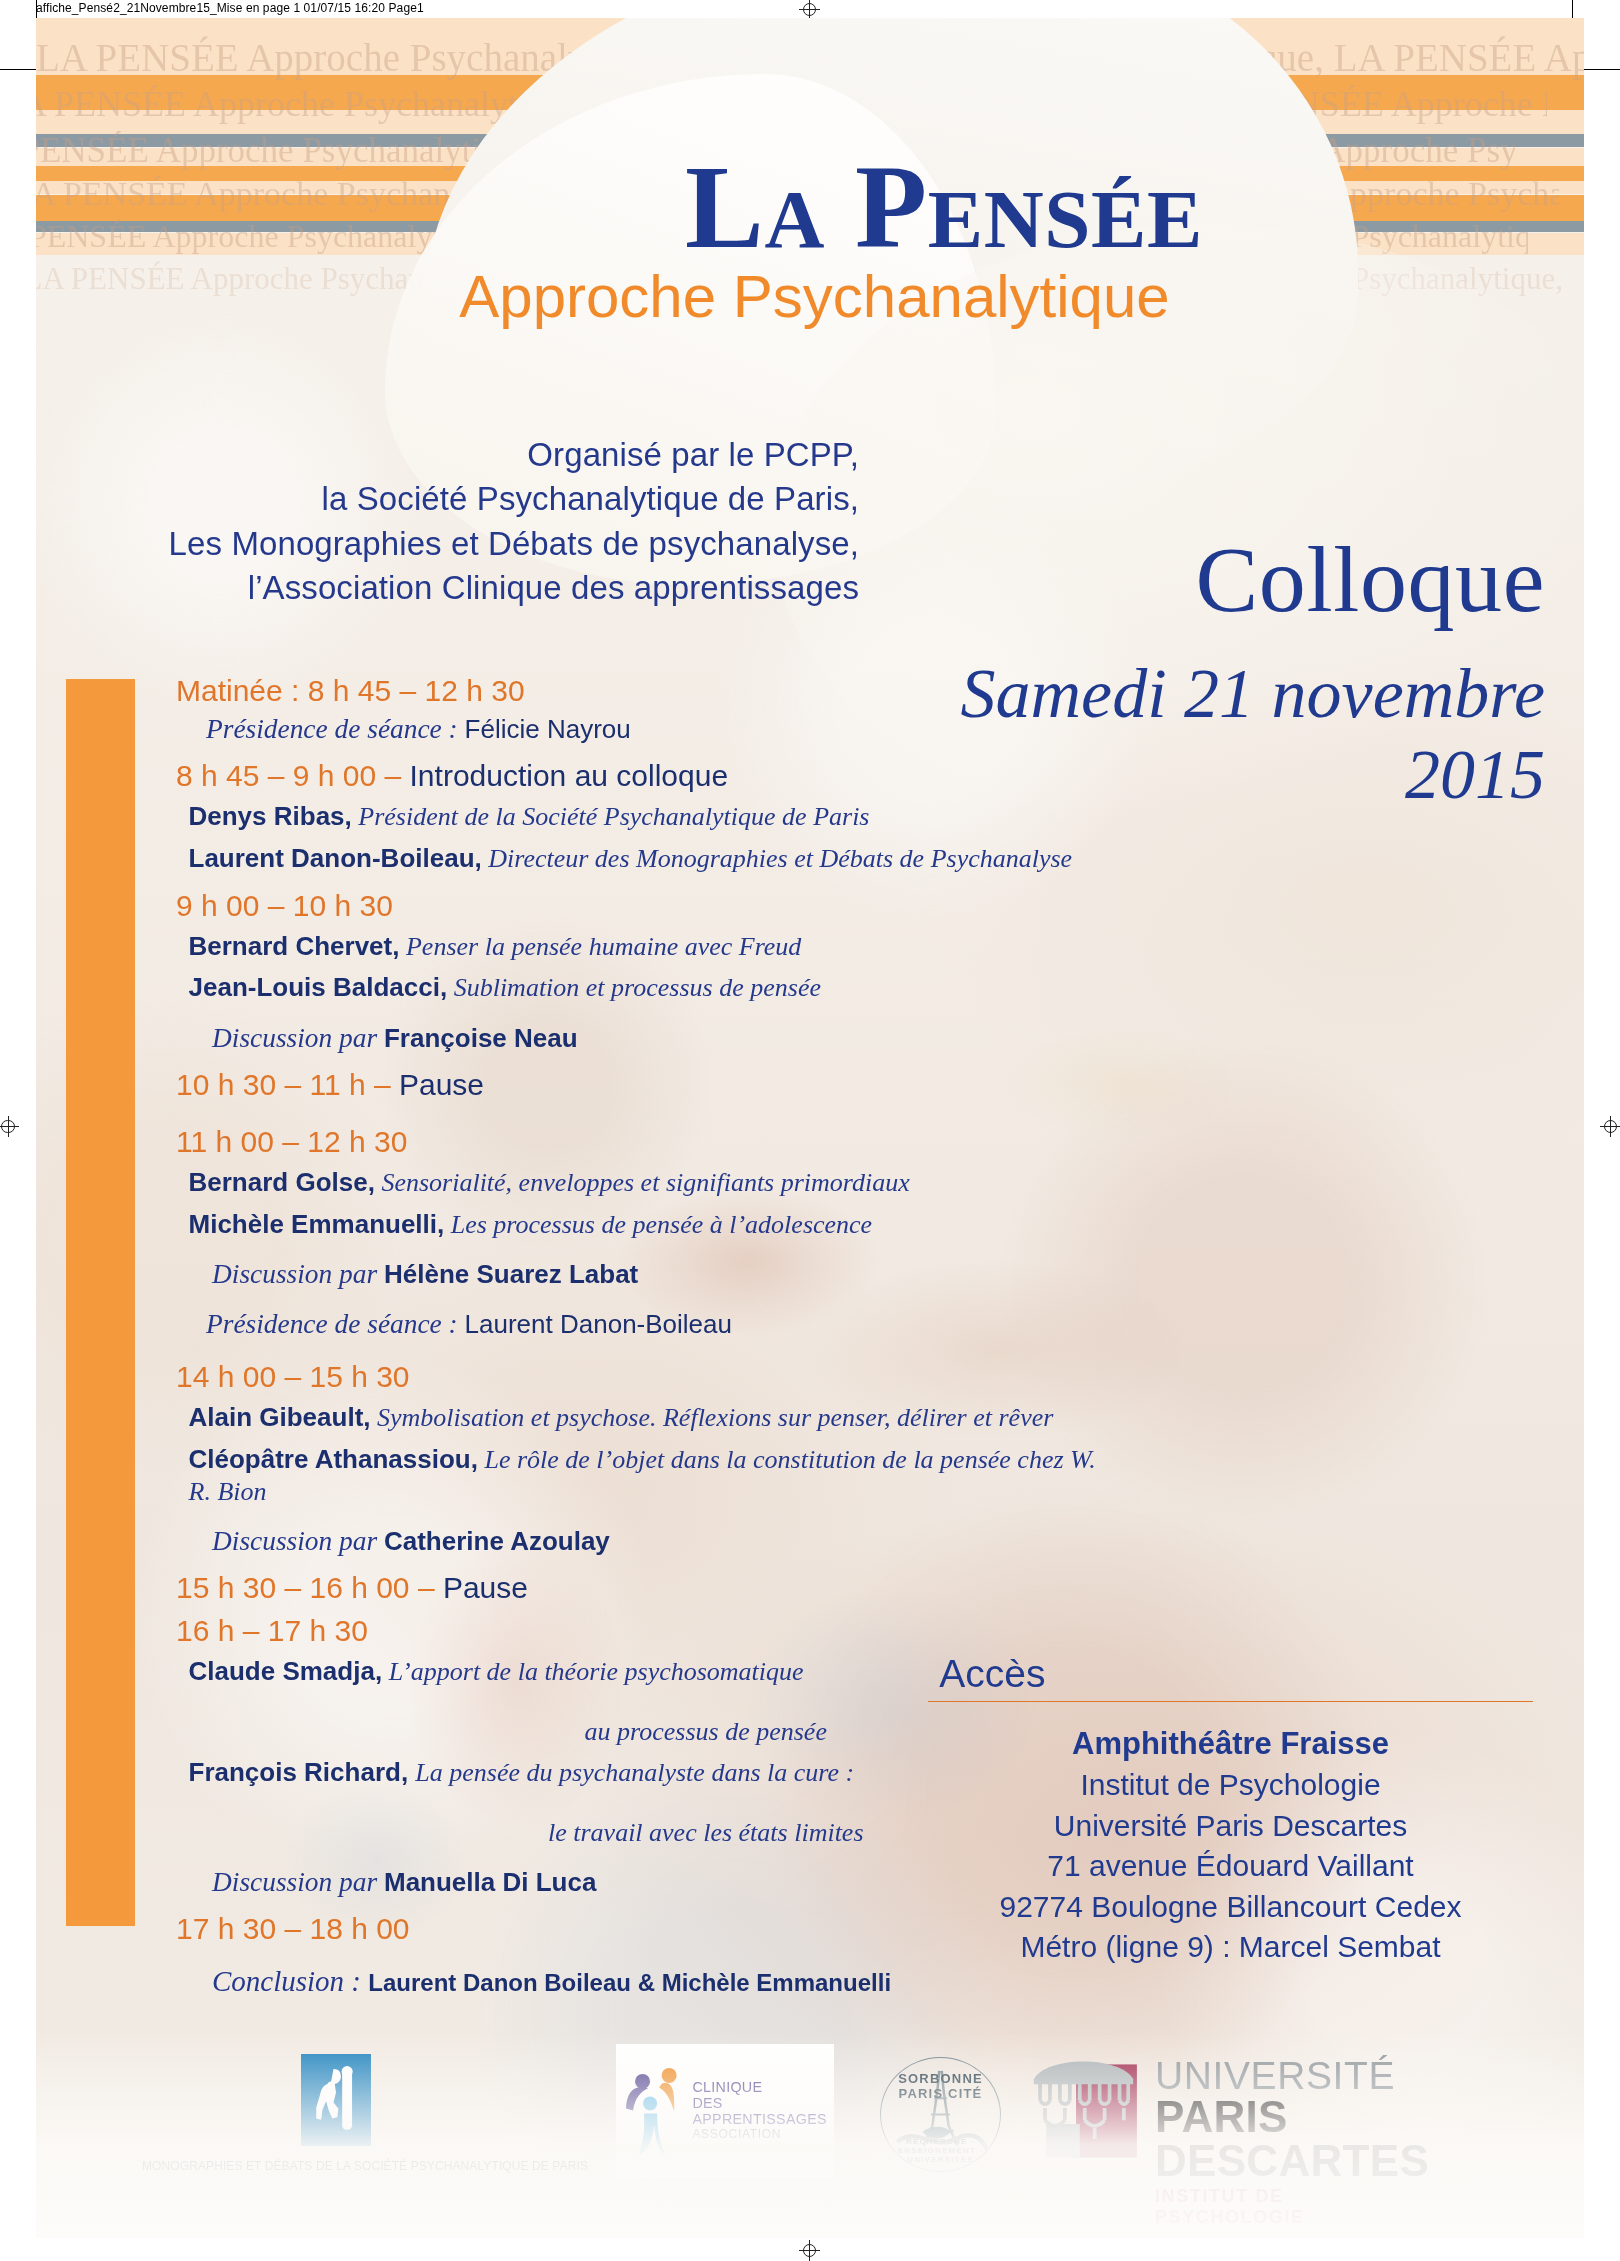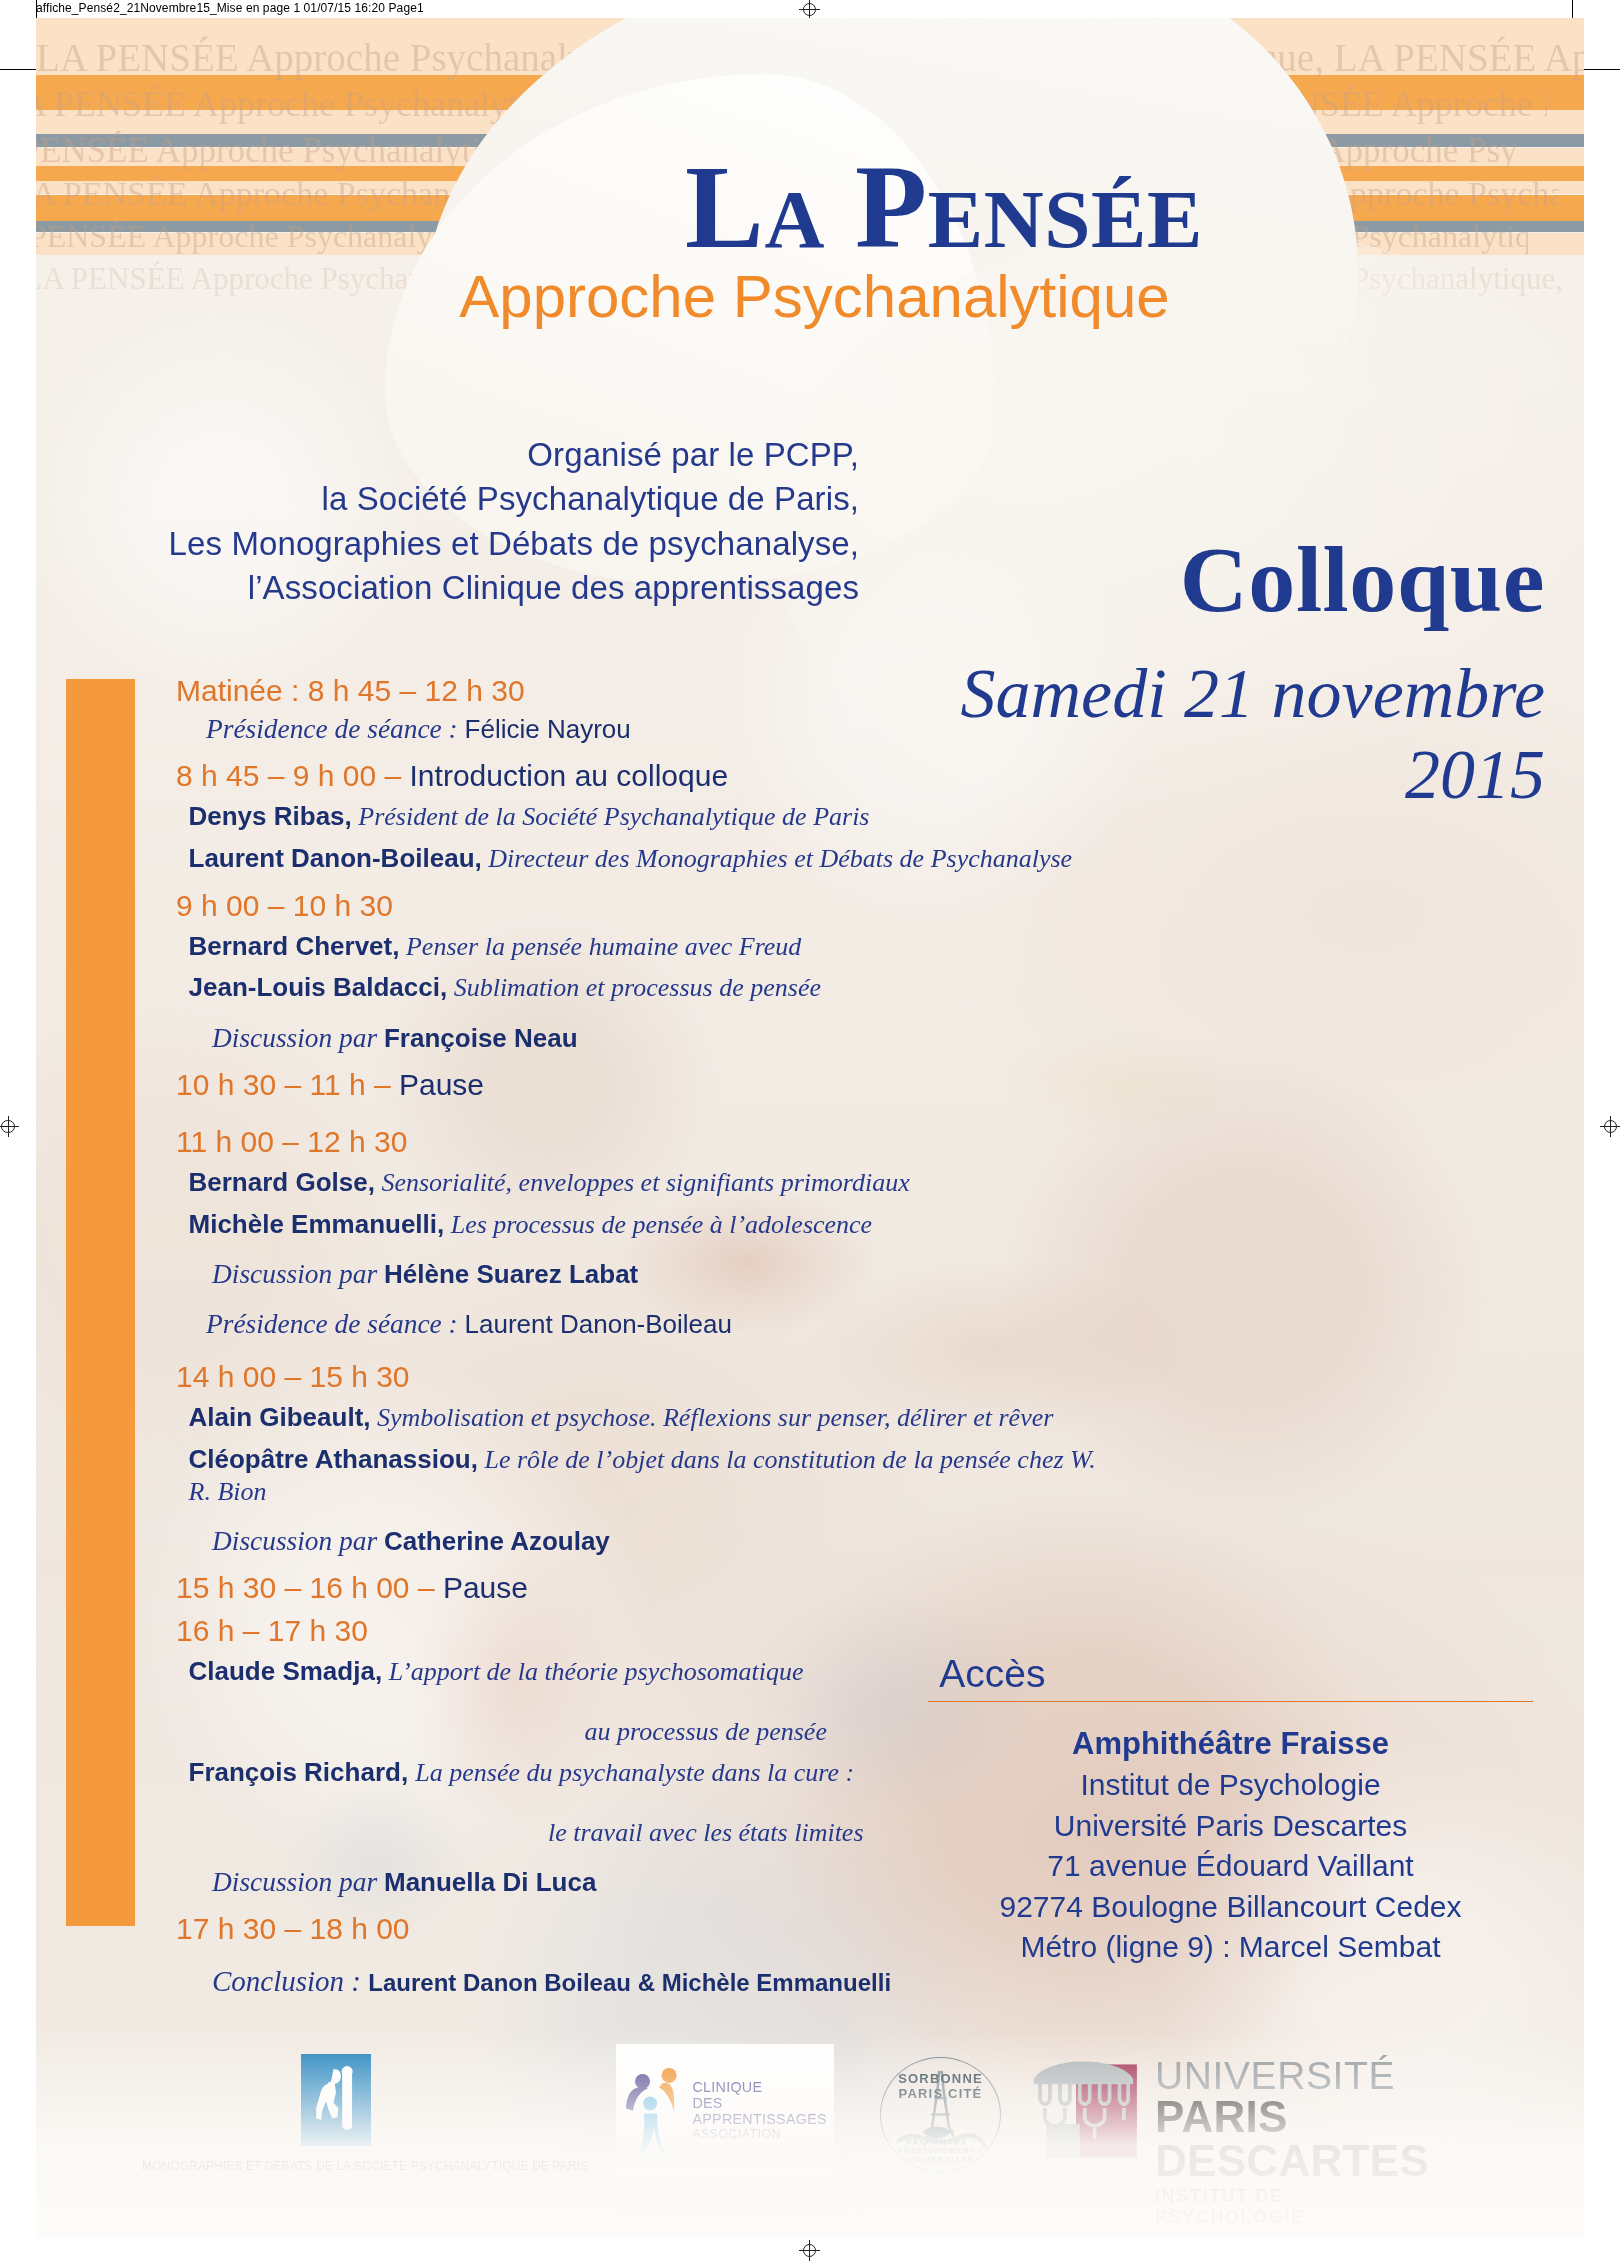--- a/index.html
+++ b/index.html
@@ -123,21 +123,21 @@
     font-family:"Liberation Sans", sans-serif;
     font-size:33px; line-height:1.35; color:#25398c;
     letter-spacing:0.1px;
   }
 
   
   .colloque {
     position:absolute; left:798px; top:514px; width:711px;
     text-align:right;
     font-family:"Liberation Serif", serif;
-    font-size:94px; line-height:1; color:#1f3a8f; letter-spacing:0.6px;font-weight:bold;
+    font-size:94px; line-height:1; color:#1f3a8f; letter-spacing:0.6px;
   }
   .date-line {
     position:absolute; left:698px; top:636px; width:811px;
     text-align:right;
     font-family:"Liberation Serif", serif; font-style:italic;
     font-size:70px; line-height:1.15; color:#1f3a8f;
   }
   .date-year {
     position:absolute; left:698px; top:717px; width:811px;
     text-align:right;

